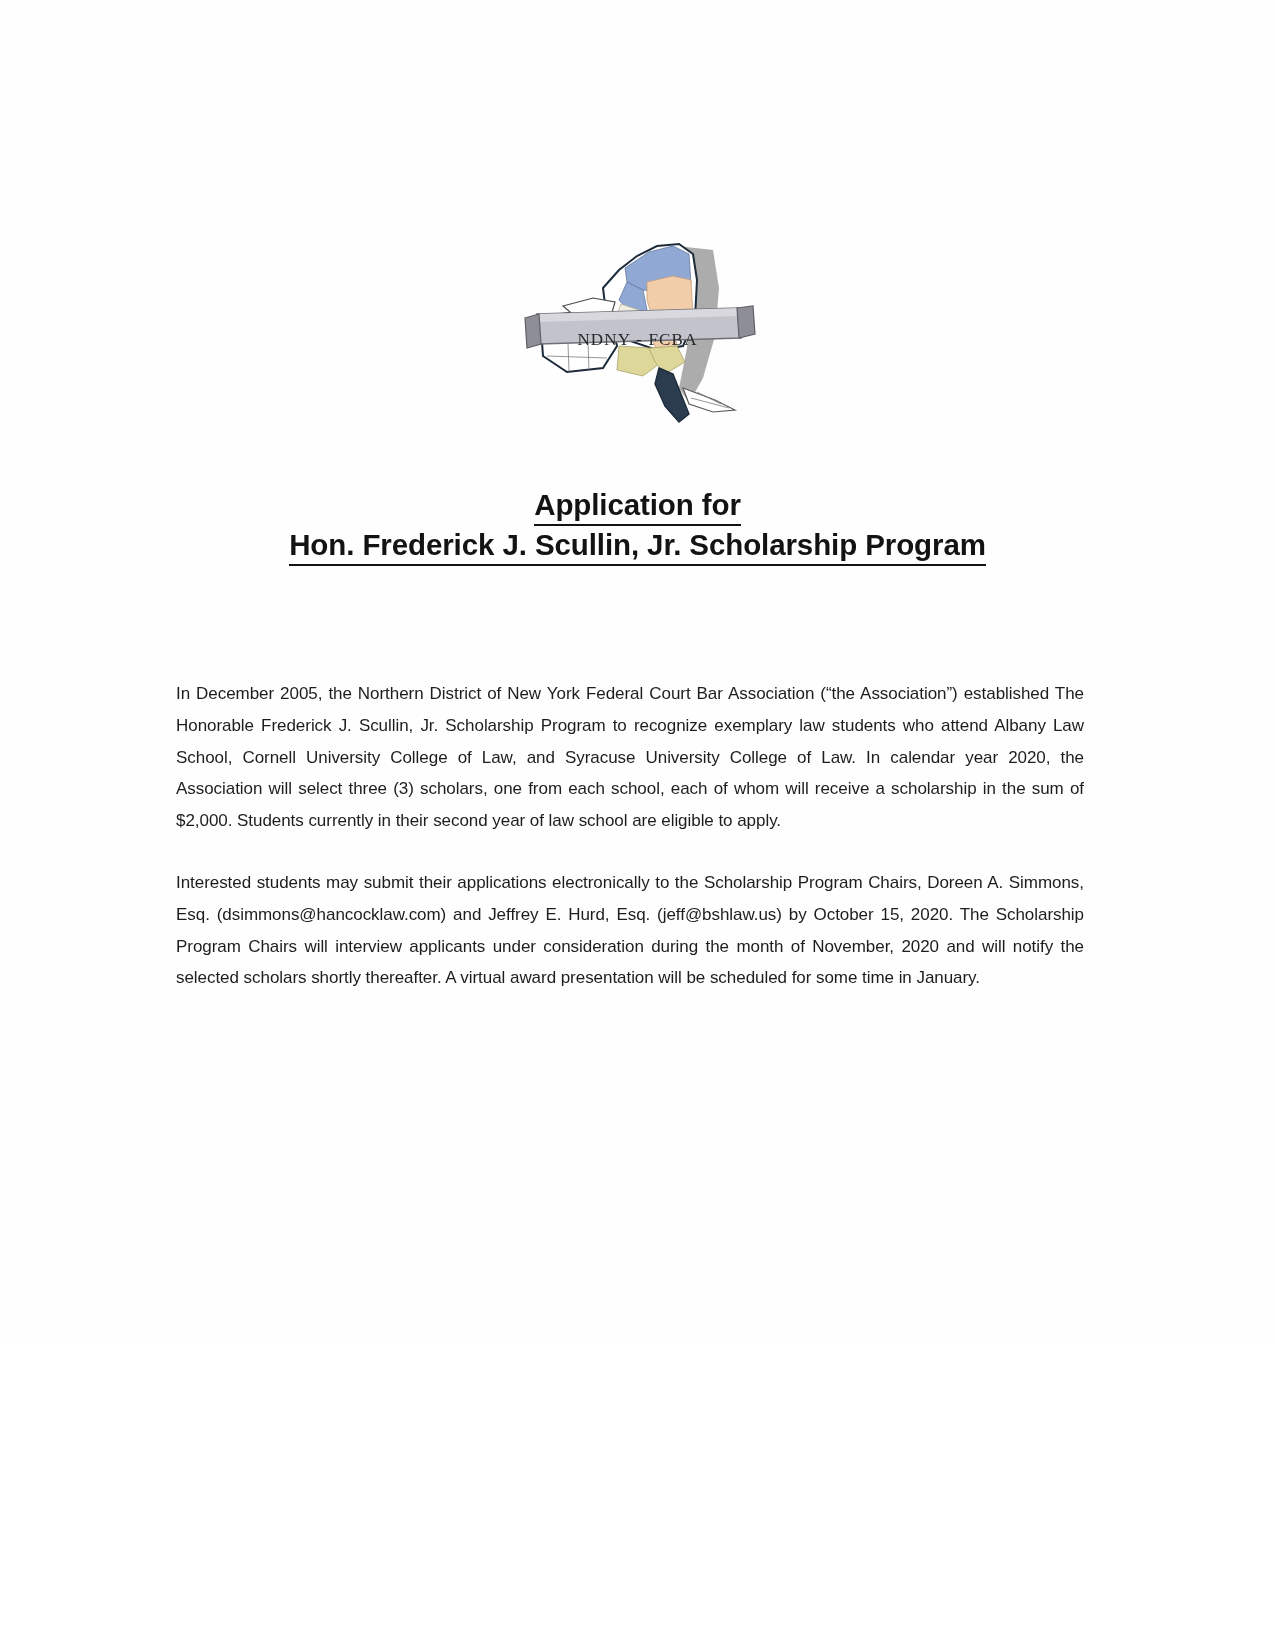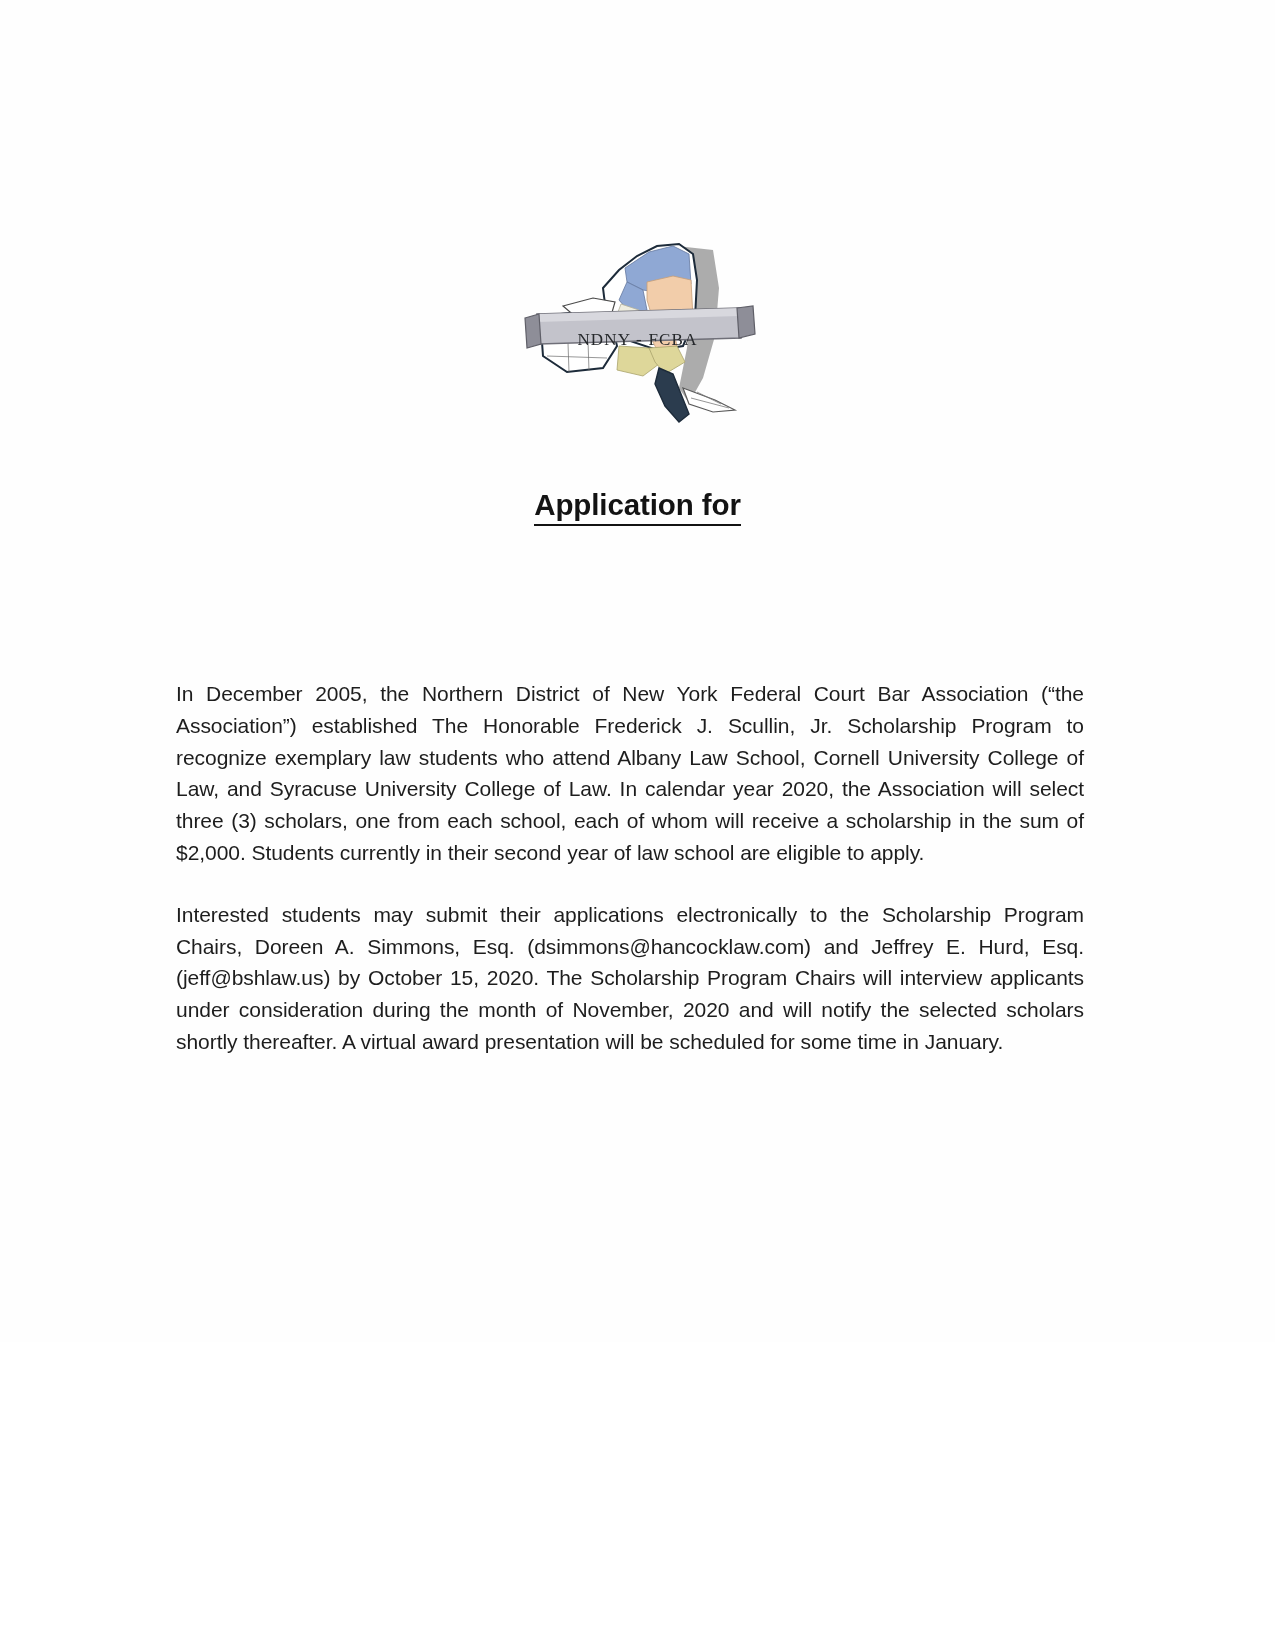--- a/index.html
+++ b/index.html
@@ -69,21 +69,21 @@
   }
 
   
   .body-block {
     position: absolute;
     left: 176px;
     top: 678px;
     width: 908px;
   }
   .para {
-    font-size: 21px;
+    font-size: 17px;
     line-height: 31.8px;
     text-align: justify;
     text-justify: inter-word;
     margin: 0 0 30px 0;
     color: #1d1d1d;
     letter-spacing: -0.05px;
   }
   .para:last-child { margin-bottom: 8px; }
 
   
@@ -160,20 +160,21 @@
 
         <path d="M18 90 L32 86 L34 116 L20 120 Z" fill="#8e8e98" stroke="#5f5f68" stroke-width="1.2"></path>
         <path d="M230 80 L246 78 L248 106 L232 110 Z" fill="#8e8e98" stroke="#5f5f68" stroke-width="1.2"></path>
       </svg>
       <div class="logo-caption">NDNY - FCBA</div>
     </div>
   </div>
 
   <div class="title-block">
     <div class="title-line"><span>Application for</span></div>
+    <div class="title-line"><span>Hon. Frederick J. Scullin, Jr. Scholarship Program</span></div>
   </div>
 
   <div class="body-block">
     <p class="para">In December 2005, the Northern District of New York Federal Court Bar Association (“the Association”) established The Honorable Frederick J. Scullin, Jr. Scholarship Program to recognize exemplary law students who attend Albany Law School, Cornell University College of Law, and Syracuse University College of Law.  In calendar year 2020, the Association will select three (3) scholars, one from each school, each of whom will receive a scholarship in the sum of $2,000.  Students currently in their second year of law school are eligible to apply.</p>
     <p class="para">Interested students may submit their applications electronically to the Scholarship Program Chairs, Doreen A. Simmons, Esq. (dsimmons@hancocklaw.com) and Jeffrey E. Hurd, Esq. (jeff@bshlaw.us) by October 15, 2020.  The Scholarship Program Chairs will interview applicants under consideration during the month of November, 2020 and will notify the selected scholars shortly thereafter.  A virtual award presentation will be scheduled for some time in January.</p>
   </div>
 
   <div class="footer">
     <span class="footer-ref">{H4110988.1}</span>
     <span class="footer-pageno">1</span>

